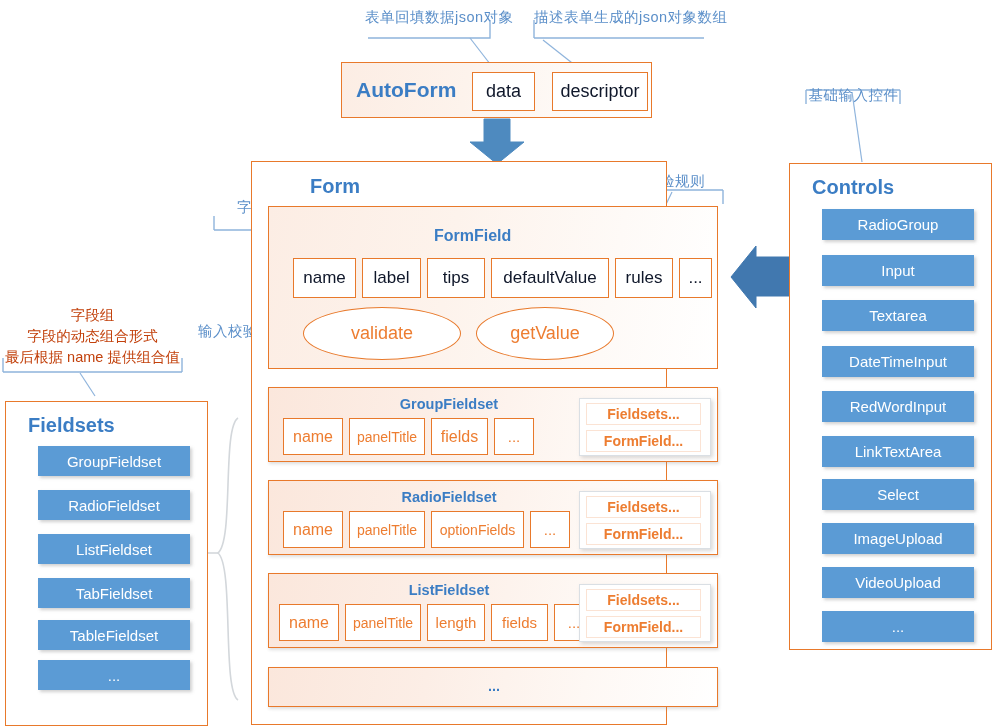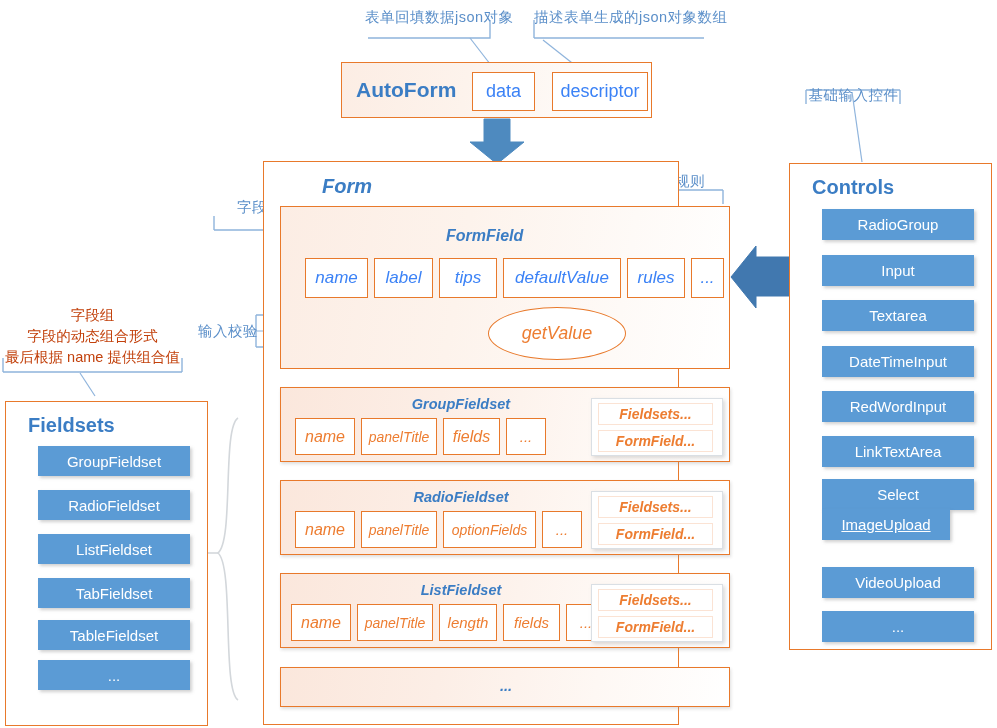--- a/index.html
+++ b/index.html
@@ -22,21 +22,21 @@
   }
   .panel-tint{
     border:1.6px solid #E8792B;
     background:linear-gradient(100deg,#FCEDE4 0%,#FDF3EC 40%,#FEFAF7 75%,#ffffff 100%);
   }
   .sect-title{
     color:#3B7DC4;font-weight:bold;white-space:nowrap;
   }
   .obox{
     border:1.4px solid #E8792B;background:#ffffff;
-    color:#3b82f6;display:flex;align-items:center;justify-content:center;
+    color:#0f172a;display:flex;align-items:center;justify-content:center;
     white-space:nowrap;
   }
   .ellipse{
     border:1.4px solid #E8792B;background:#ffffff;border-radius:50%;
     color:#ED7D31;display:flex;align-items:center;justify-content:center;
     white-space:nowrap;
   }
   .btn-blue{
     background:#5B9BD5;color:#ffffff;display:flex;align-items:center;
     justify-content:center;white-space:nowrap;font-size:15px;
@@ -139,34 +139,35 @@
 <div class="abs anno" style="left:614px;top:321px;width:40px;text-align:left;">取值</div>
 
 <div class="abs anno" style="left:806px;top:86px;width:95px;">基础输入控件</div>
 
 <div class="abs anno-multi" style="left:0px;top:305px;width:185px;">
   <div>字段组</div>
   <div>字段的动态组合形式</div>
   <div>最后根据 name 提供组合值</div>
 </div>
 
-<div class="abs panel" style="left:263px;top:161px;width:416px;height:564px;font-style:italic;">
+<div class="abs panel" style="left:251px;top:161px;width:416px;height:564px;">
 
   <div class="abs sect-title" style="left:58px;top:13px;font-size:20px;">Form</div>
 
   <div class="abs panel-tint" style="left:16px;top:44px;width:450px;height:163px;">
     <div class="abs sect-title" style="left:165px;top:20px;font-size:16px;">FormField</div>
 
     <div class="abs obox" style="left:24px;top:51px;width:63px;height:40px;font-size:17px;">name</div>
     <div class="abs obox" style="left:93px;top:51px;width:59px;height:40px;font-size:17px;">label</div>
     <div class="abs obox" style="left:158px;top:51px;width:58px;height:40px;font-size:17px;">tips</div>
     <div class="abs obox" style="left:222px;top:51px;width:118px;height:40px;font-size:17px;">defaultValue</div>
     <div class="abs obox" style="left:346px;top:51px;width:58px;height:40px;font-size:17px;">rules</div>
     <div class="abs obox" style="left:410px;top:51px;width:33px;height:40px;font-size:17px;">...</div>
 
+    <div class="abs ellipse" style="left:34px;top:100px;width:158px;height:53px;font-size:18px;">validate</div>
     <div class="abs ellipse" style="left:207px;top:100px;width:138px;height:53px;font-size:18px;">getValue</div>
   </div>
 
   <div class="abs fsrow" style="left:16px;top:225px;width:450px;height:75px;">
     <div class="abs fs-title" style="left:110px;top:8px;width:140px;">GroupFieldset</div>
     <div class="abs fs-box" style="left:14px;top:30px;width:60px;height:37px;font-size:16px;">name</div>
     <div class="abs fs-box" style="left:80px;top:30px;width:76px;height:37px;font-size:14px;">panelTitle</div>
     <div class="abs fs-box" style="left:162px;top:30px;width:57px;height:37px;font-size:16px;">fields</div>
     <div class="abs fs-box" style="left:225px;top:30px;width:40px;height:37px;font-size:15px;">...</div>
     <div class="abs stack" style="left:310px;top:10px;width:132px;height:58px;">
@@ -217,16 +218,16 @@
 
 <div class="abs panel" style="left:789px;top:163px;width:203px;height:487px;">
   <div class="abs sect-title" style="left:22px;top:12px;font-size:20px;">Controls</div>
   <div class="abs btn-blue" style="left:32px;top:45px;width:152px;height:31px;">RadioGroup</div>
   <div class="abs btn-blue" style="left:32px;top:91px;width:152px;height:31px;">Input</div>
   <div class="abs btn-blue" style="left:32px;top:136px;width:152px;height:31px;">Textarea</div>
   <div class="abs btn-blue" style="left:32px;top:182px;width:152px;height:31px;">DateTimeInput</div>
   <div class="abs btn-blue" style="left:32px;top:227px;width:152px;height:31px;">RedWordInput</div>
   <div class="abs btn-blue" style="left:32px;top:272px;width:152px;height:31px;">LinkTextArea</div>
   <div class="abs btn-blue" style="left:32px;top:315px;width:152px;height:31px;">Select</div>
-  <div class="abs btn-blue" style="left:32px;top:345px;width:128px;height:31px;text-decoration:underline;">ImageUpload</div>
+  <div class="abs btn-blue" style="left:32px;top:359px;width:152px;height:31px;">ImageUpload</div>
   <div class="abs btn-blue" style="left:32px;top:403px;width:152px;height:31px;">VideoUpload</div>
   <div class="abs btn-blue" style="left:32px;top:447px;width:152px;height:31px;">...</div>
 </div>
 
 </body></html>

